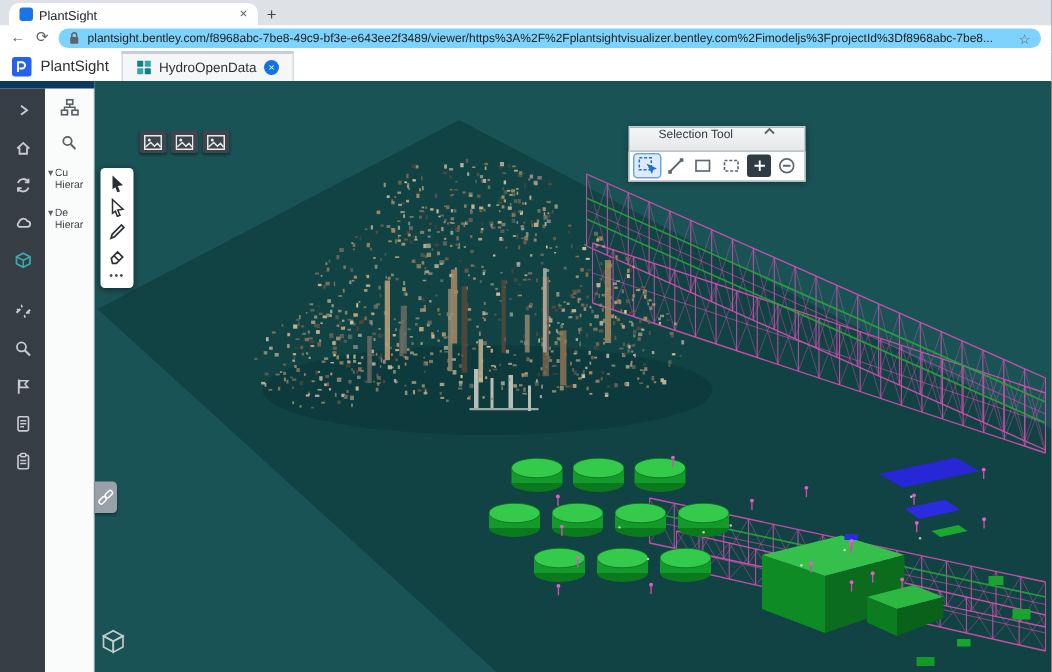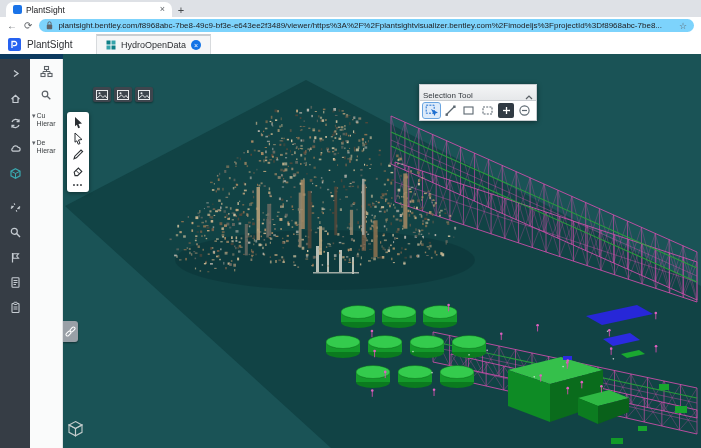--- a/index.html
+++ b/index.html
@@ -21,21 +21,21 @@
   .omnibox{flex:1;height:13px;background:#7dd3fc;border-radius:7px;display:flex;
            align-items:center;padding:0 7px;gap:5px;min-width:0;}
   .url{font-size:8px;color:#202124;white-space:nowrap;overflow:hidden;flex:1;min-width:0;}
   .star{font-size:9px;color:#5f6368;}
   
   .app-header{position:absolute;top:34px;left:0;right:0;height:20px;background:#fff;
               border-bottom:1px solid #e3e5e8;display:flex;align-items:center;}
   .brand-logo{width:13px;height:13px;background:#2662f0;border-radius:2px;margin-left:8px;
               display:flex;align-items:center;justify-content:center;flex:0 0 auto;}
   .brand-name{font-size:10px;color:#2d2f33;margin-left:6px;width:48px;}
-  .doc-tab{margin-left:21px;height:19px;display:flex;align-items:center;gap:5px;padding:0 9px;
+  .doc-tab{margin-left:6px;height:19px;display:flex;align-items:center;gap:5px;padding:0 9px;
            background:#f5f6f7;border-left:1px solid #d7dadd;border-right:1px solid #d7dadd;
            border-top:2px solid #c9cdd1;}
   .doc-tab-label{font-size:9px;color:#2d2f33;white-space:nowrap;}
   .doc-tab-close{width:10px;height:10px;border-radius:50%;background:#1273e6;color:#fff;
                  font-size:7px;line-height:1;display:flex;align-items:center;justify-content:center;}
   
   .main{position:absolute;top:54px;left:0;right:0;bottom:0;}
   .navy-bar{position:absolute;top:0;left:0;width:63px;height:5px;background:#0c3a5f;z-index:5;}
   .nav-rail{position:absolute;top:5px;left:0;bottom:0;width:30px;background:#363d45;
             display:flex;flex-direction:column;align-items:center;padding-top:2px;}
@@ -59,21 +59,21 @@
   .pal-btn{width:22px;height:16px;display:flex;align-items:center;justify-content:center;}
   .pal-more{font-size:7px;color:#44484c;letter-spacing:1px;height:12px;display:flex;align-items:center;}
   .link-btn{position:absolute;left:0;top:267px;width:15px;height:21px;background:#99a0a7;
             border-radius:0 3px 3px 0;display:flex;align-items:center;justify-content:center;
             box-shadow:0 1px 2px rgba(0,0,0,.4);z-index:10;}
   .navcube{position:absolute;left:3px;bottom:6px;z-index:10;}
   
   .sel-panel{position:absolute;left:356px;top:30px;width:118px;z-index:10;
              box-shadow:0 1px 5px rgba(0,0,0,.45);font-size:8px;}
   .sel-title{height:15px;background:linear-gradient(#f4f5f6,#e6e8ea);border:1px solid #c9cdd1;
-             display:flex;align-items:flex-end;padding:0 3px;color:#33383d;}
+             display:flex;align-items:flex-start;padding:0 19px;color:#33383d;}
   .sel-title span{flex:1;}
   .sel-tools{background:#fff;border:1px solid #c9cdd1;border-top:none;padding:2px 3px;
              display:flex;gap:2px;align-items:center;}
   .sel-btn{width:17px;height:15px;display:flex;align-items:center;justify-content:center;border-radius:2px;}
   .sel-btn.active{background:#ddebfa;outline:1px solid #6aa5e0;}
   .sel-btn.dark{background:#313b44;}
 </style>
 </head>
 <body>
 

